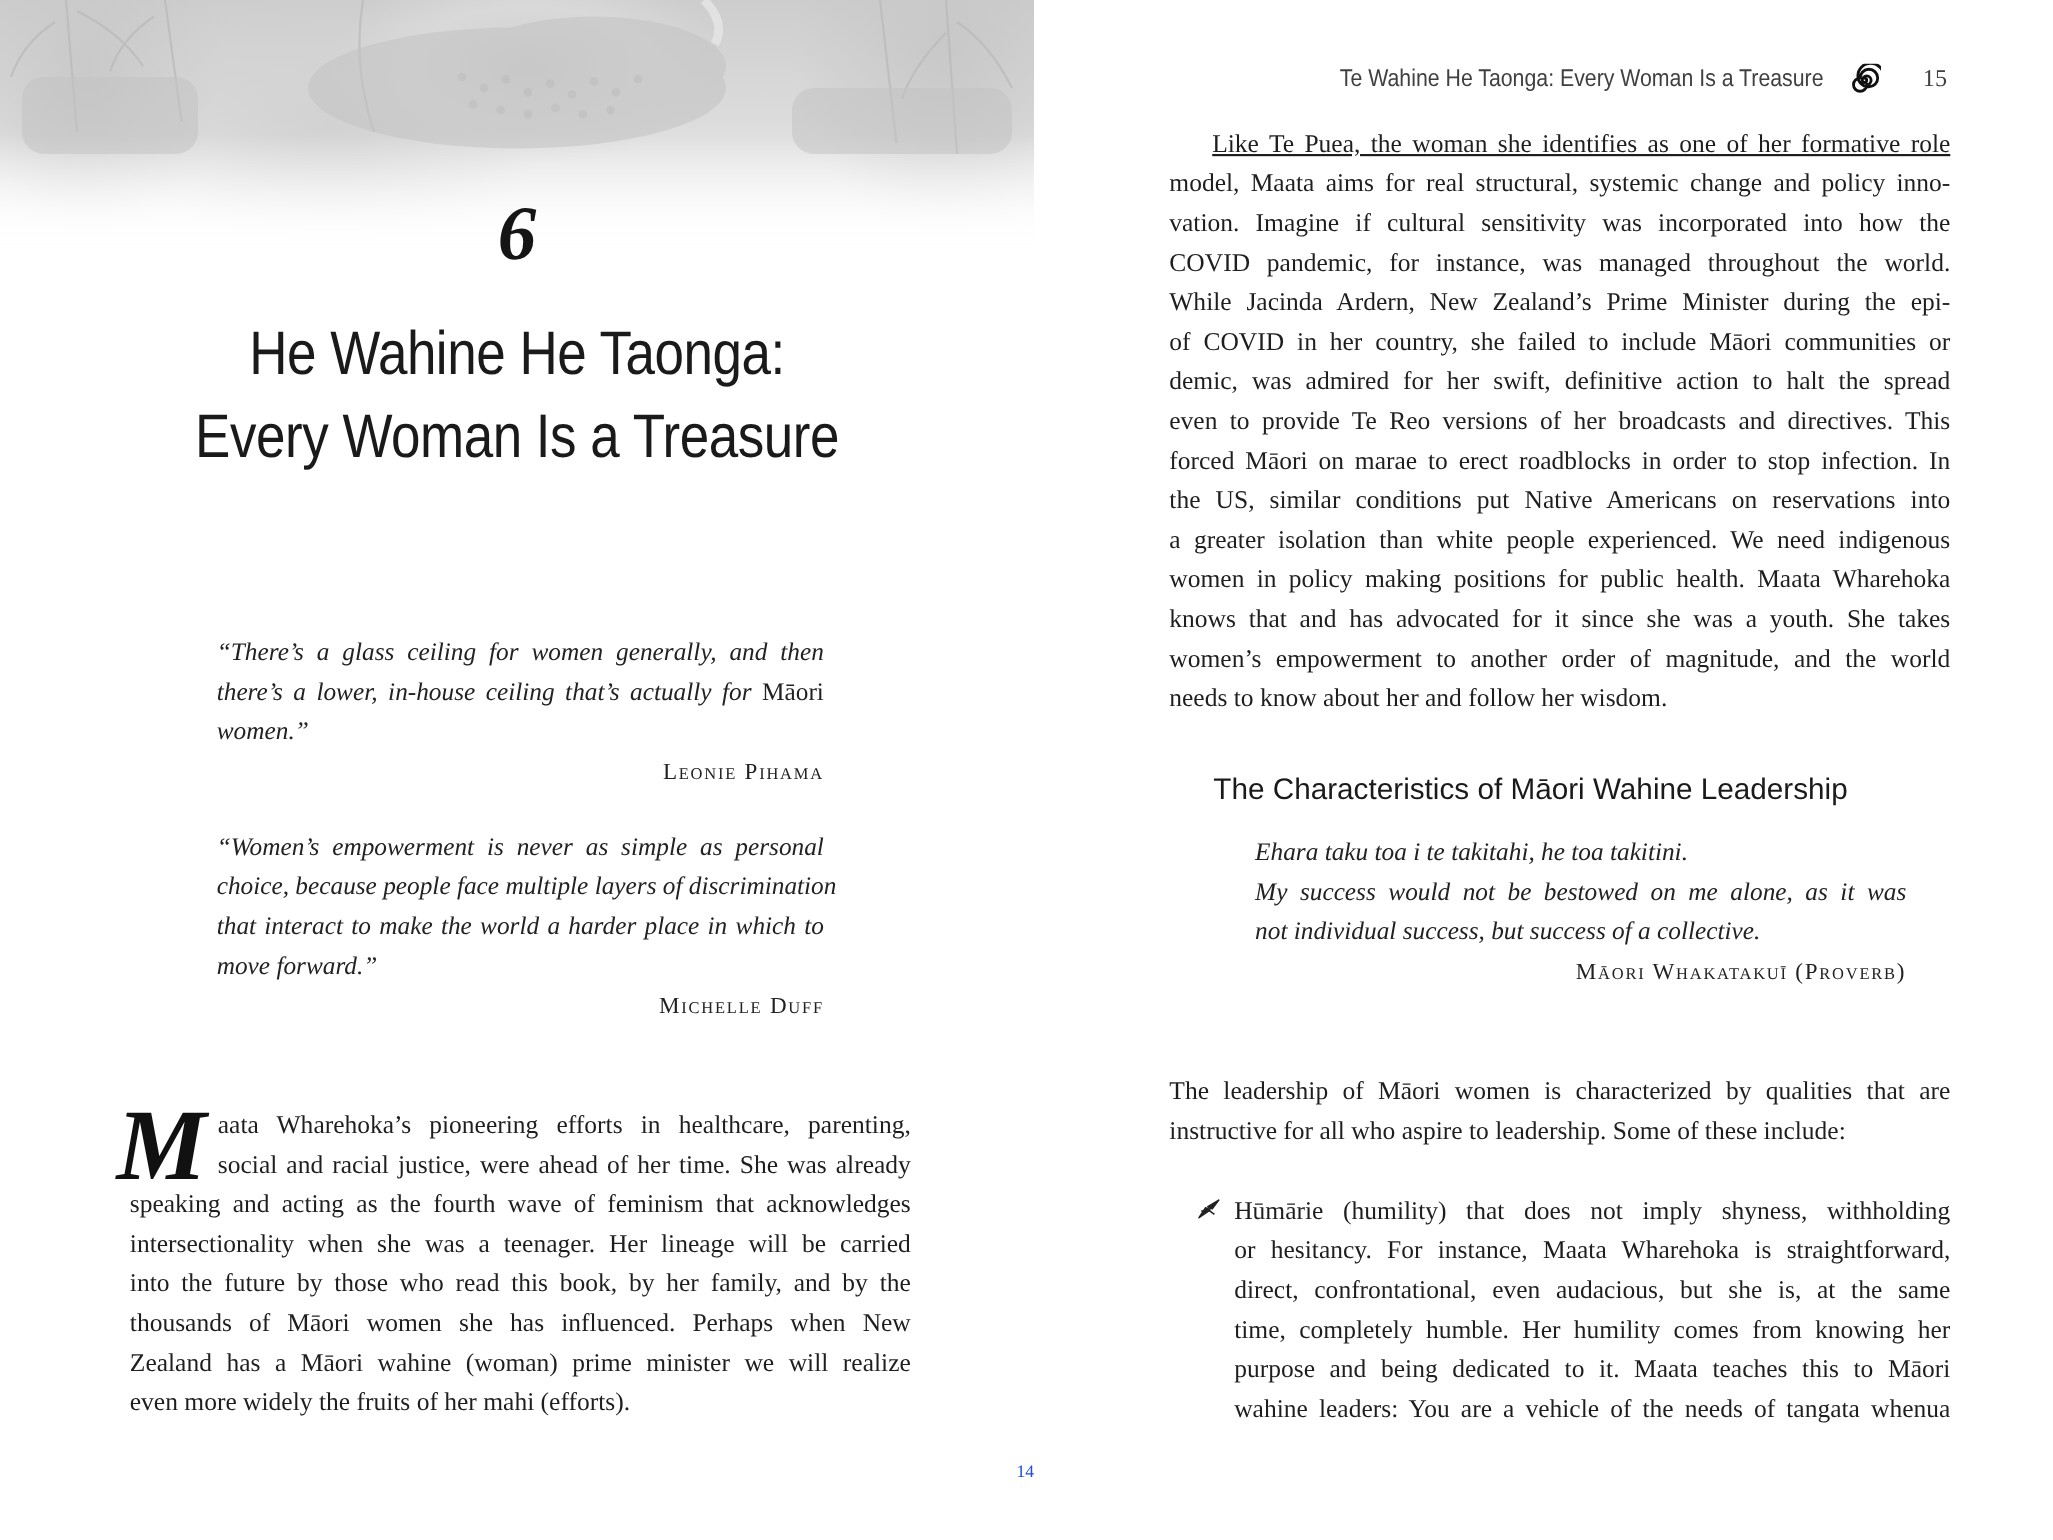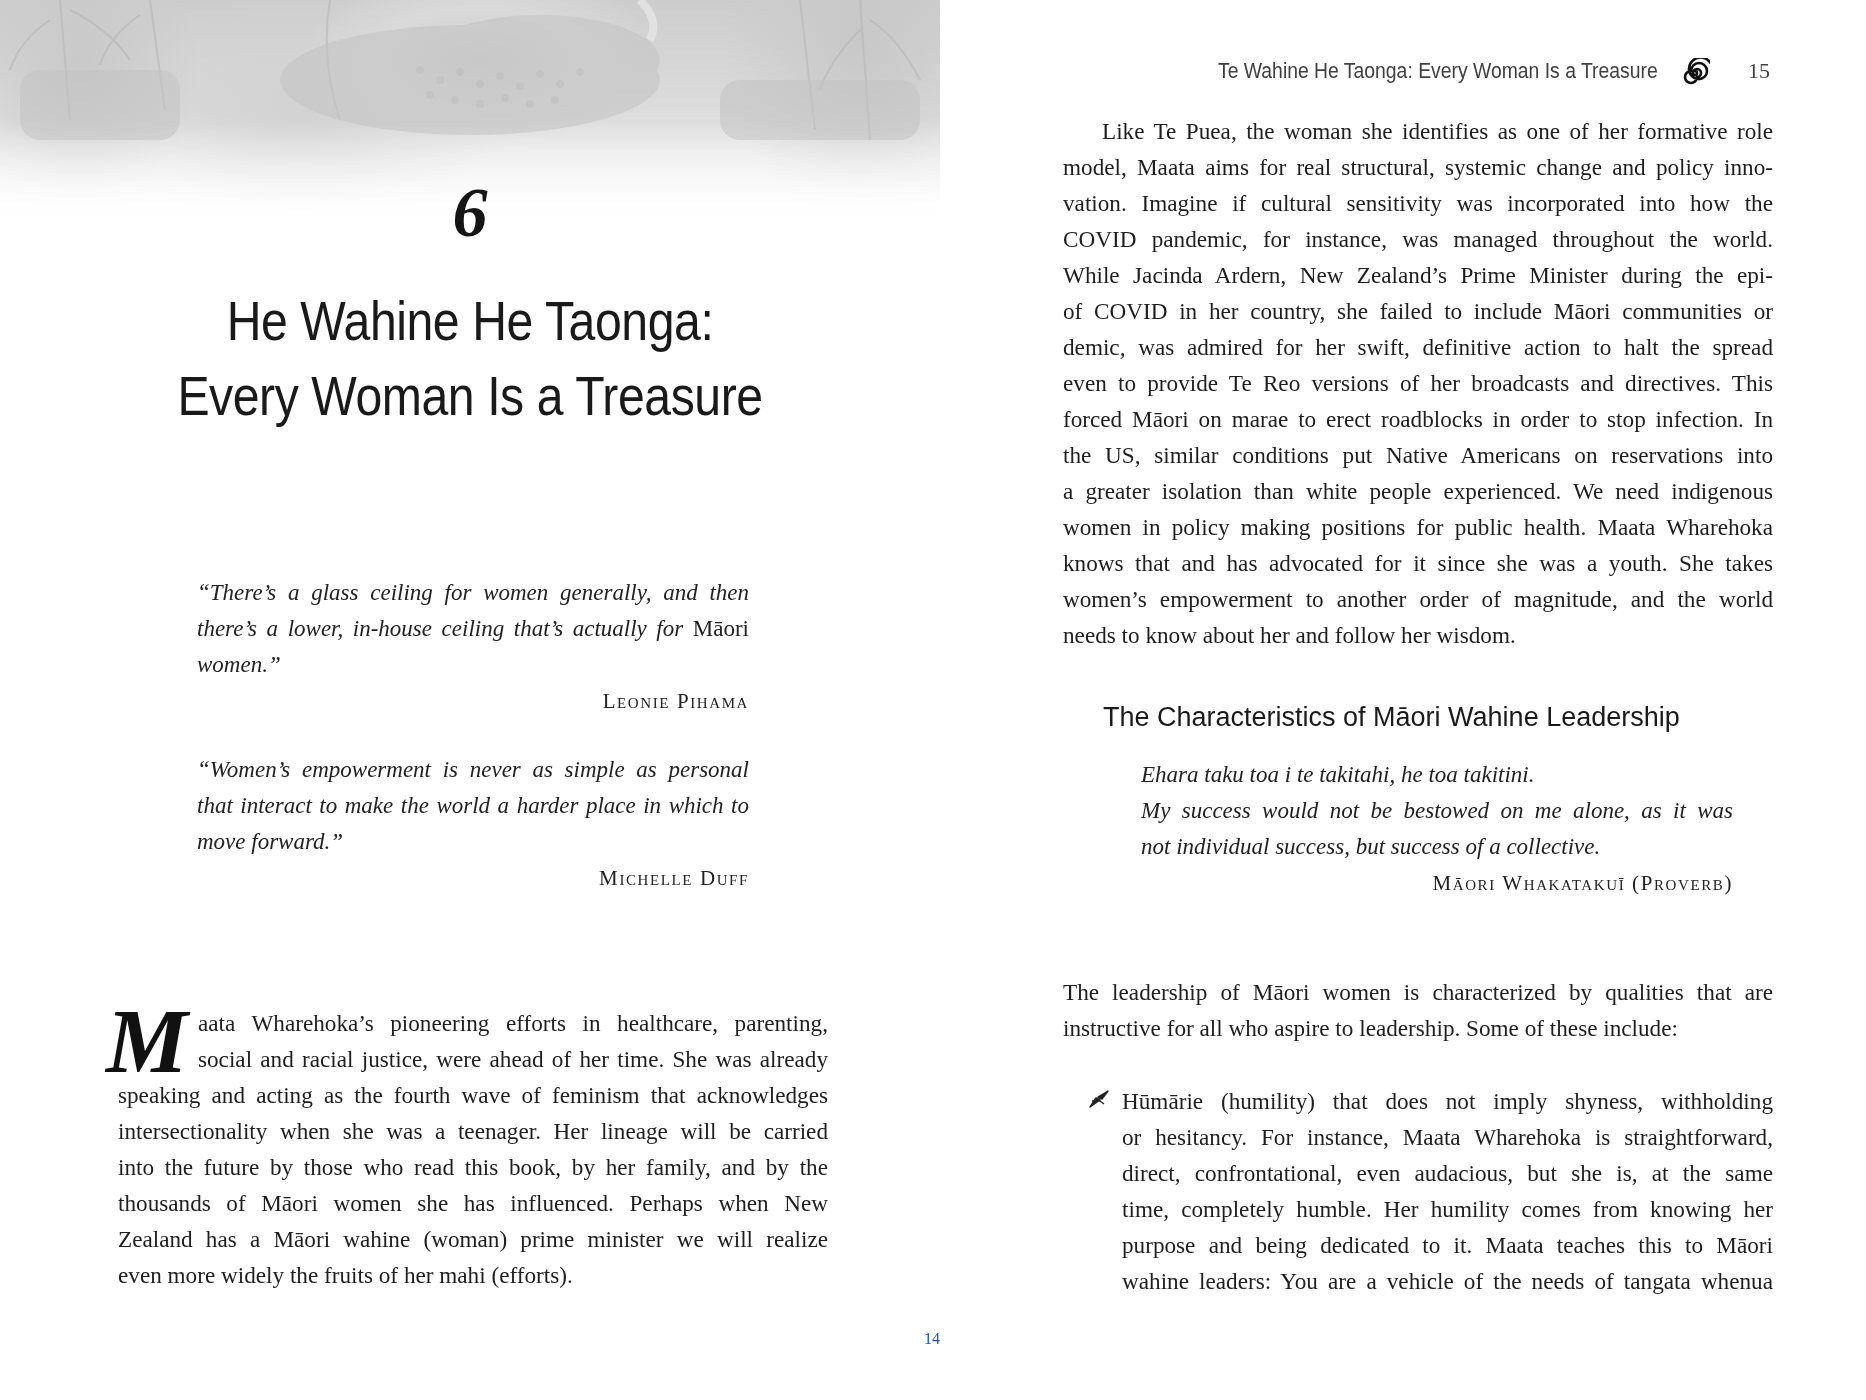--- a/index.html
+++ b/index.html
@@ -81,21 +81,21 @@
     font-family:"Liberation Sans", "DejaVu Sans", sans-serif; font-size:22px;
     transform:scaleX(0.88); transform-origin:right center; white-space:nowrap;
   }
   .running-head .spiral { width:30px; height:30px; margin-left:10px; }
   .running-head .rh-page { margin-left:26px; font-family:"Liberation Serif", serif; font-size:22px; }
 
   .body-right {
     position:absolute; left:130px; width:710px; top:113px;
     font-size:23.2px; line-height:36px; color:#1e1e1e;
   }
-  .indent-first { padding-left:39px; }
+  .indent-first { padding-left:39px;text-decoration:underline; }
 
   .section-heading {
     position:absolute; left:170px; top:702px; white-space:nowrap;
     font-family:"Liberation Sans", "DejaVu Sans", sans-serif;
     font-size:27px; color:#1a1a1a;text-align:center;
   }
   .proverb {
     position:absolute; left:208px; width:592px; top:757px;
     font-style:italic; font-size:23px; line-height:36px; color:#222;
   }
@@ -161,20 +161,21 @@
 
   <div class="epigraph epigraph-1">
     <span class="line">“There’s a glass ceiling for women generally, and then</span>
     <span class="line"><span>there’s a lower, in-house ceiling that’s actually for </span><span class="upright">Māori</span></span>
     <span class="line last">women.”</span>
     <div class="attribution">Leonie Pihama</div>
   </div>
 
   <div class="epigraph epigraph-2">
     <span class="line">“Women’s empowerment is never as simple as personal</span>
+    <span class="line">choice, because people face multiple layers of discrimination</span>
     <span class="line">that interact to make the world a harder place in which to</span>
     <span class="line last">move forward.”</span>
     <div class="attribution">Michelle Duff</div>
   </div>
 
   <div class="body-left">
     <div class="dropcap-wrap">
       <span class="dropcap">M</span>
       <span class="line indent-dc">aata Wharehoka’s pioneering efforts in healthcare, parenting,</span>
       <span class="line indent-dc">social and racial justice, were ahead of her time. She was already</span>

